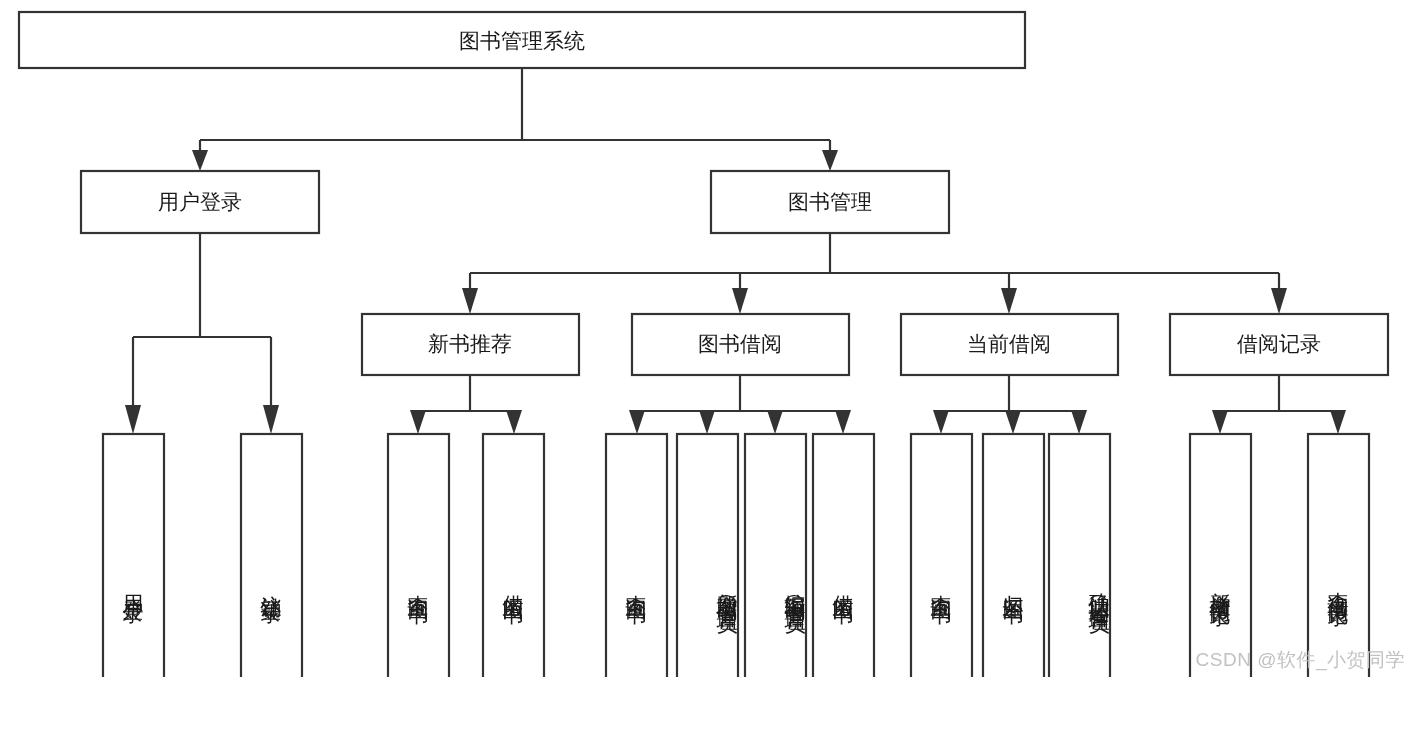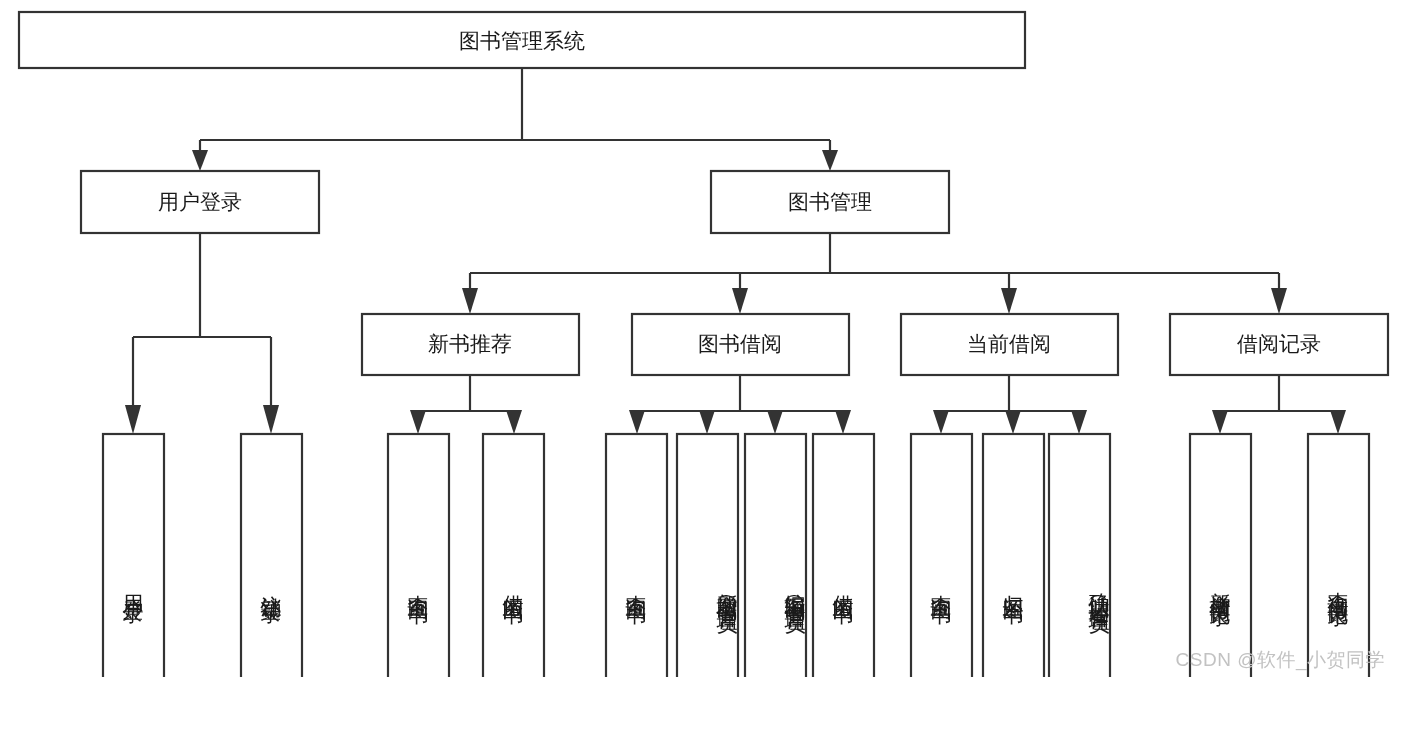--- a/index.html
+++ b/index.html
@@ -53,21 +53,21 @@
     color: #1a1a1a;
     font-family: "Liberation Sans", "DejaVu Sans", sans-serif;
     font-size: 21px;
     line-height: 1;
     letter-spacing: 3px;
     text-align: center;
     pointer-events: none;
   }
   .watermark {
     position: absolute;
-    right: 20px;
+    right: 0;
     bottom: 4px;
     color: #c2c2c2;
     font-family: "Liberation Sans", "DejaVu Sans", sans-serif;
     font-size: 19px;
     letter-spacing: 0.5px;
     white-space: nowrap;
   }
 </style>
 </head>
 <body>

